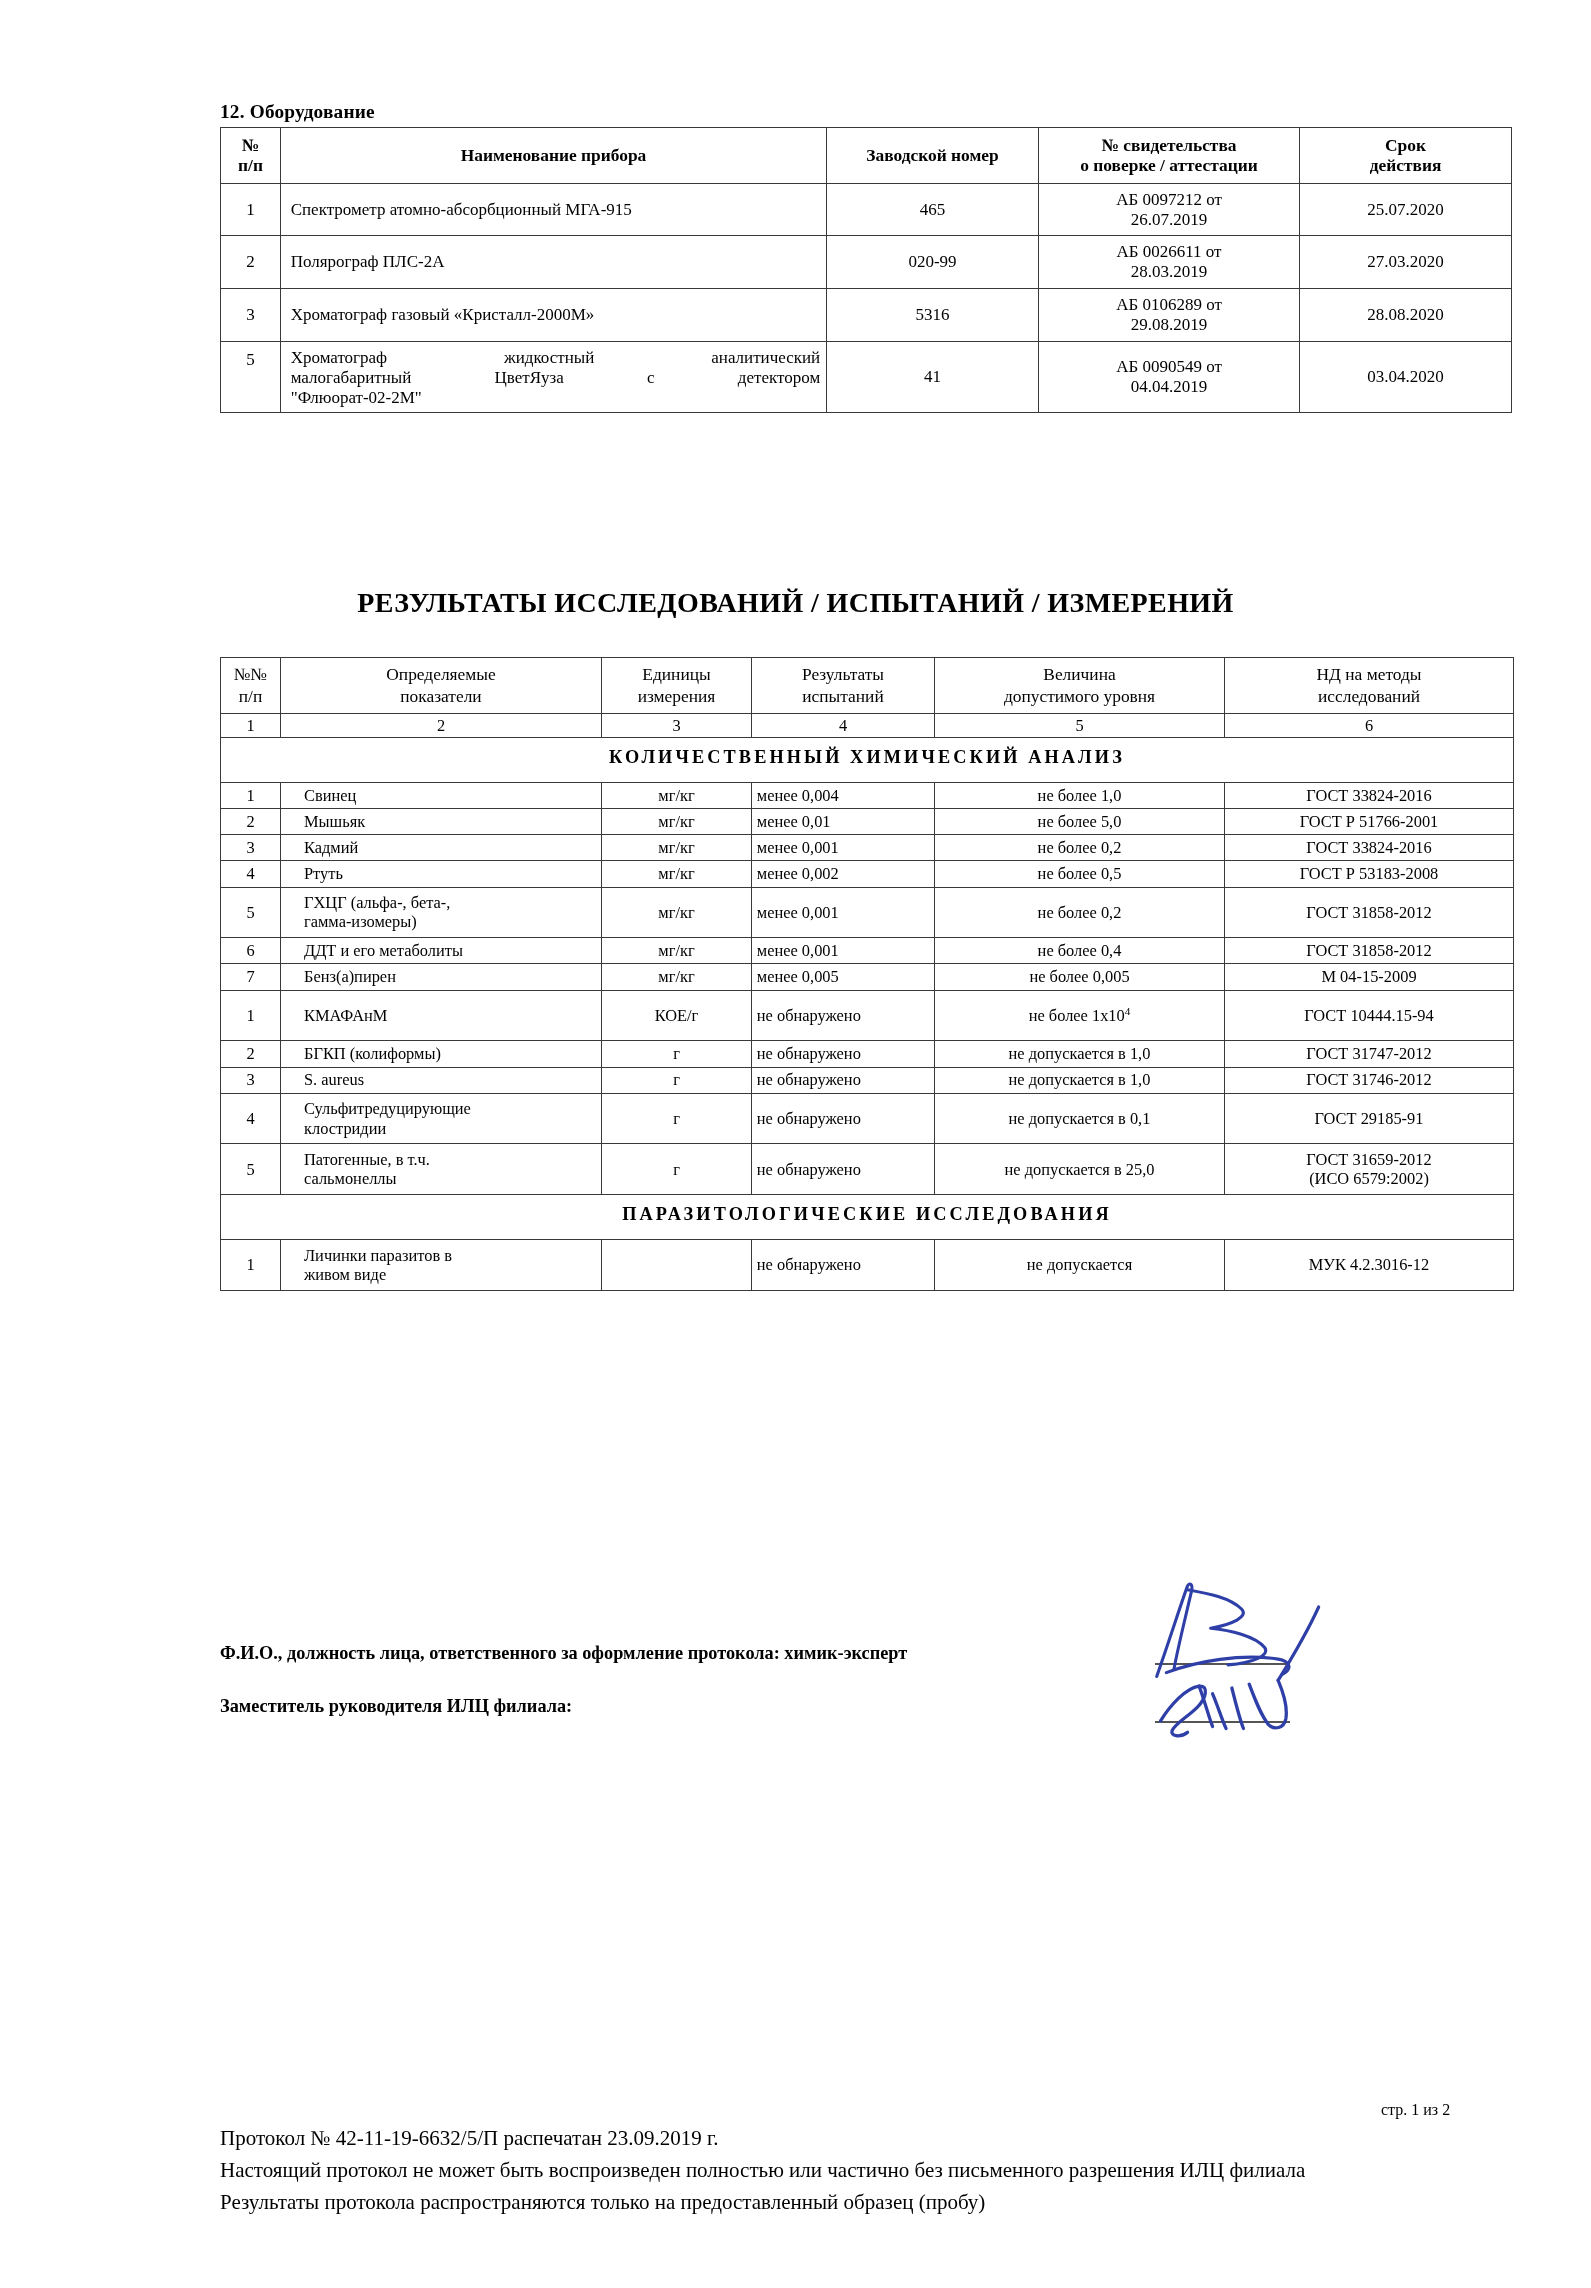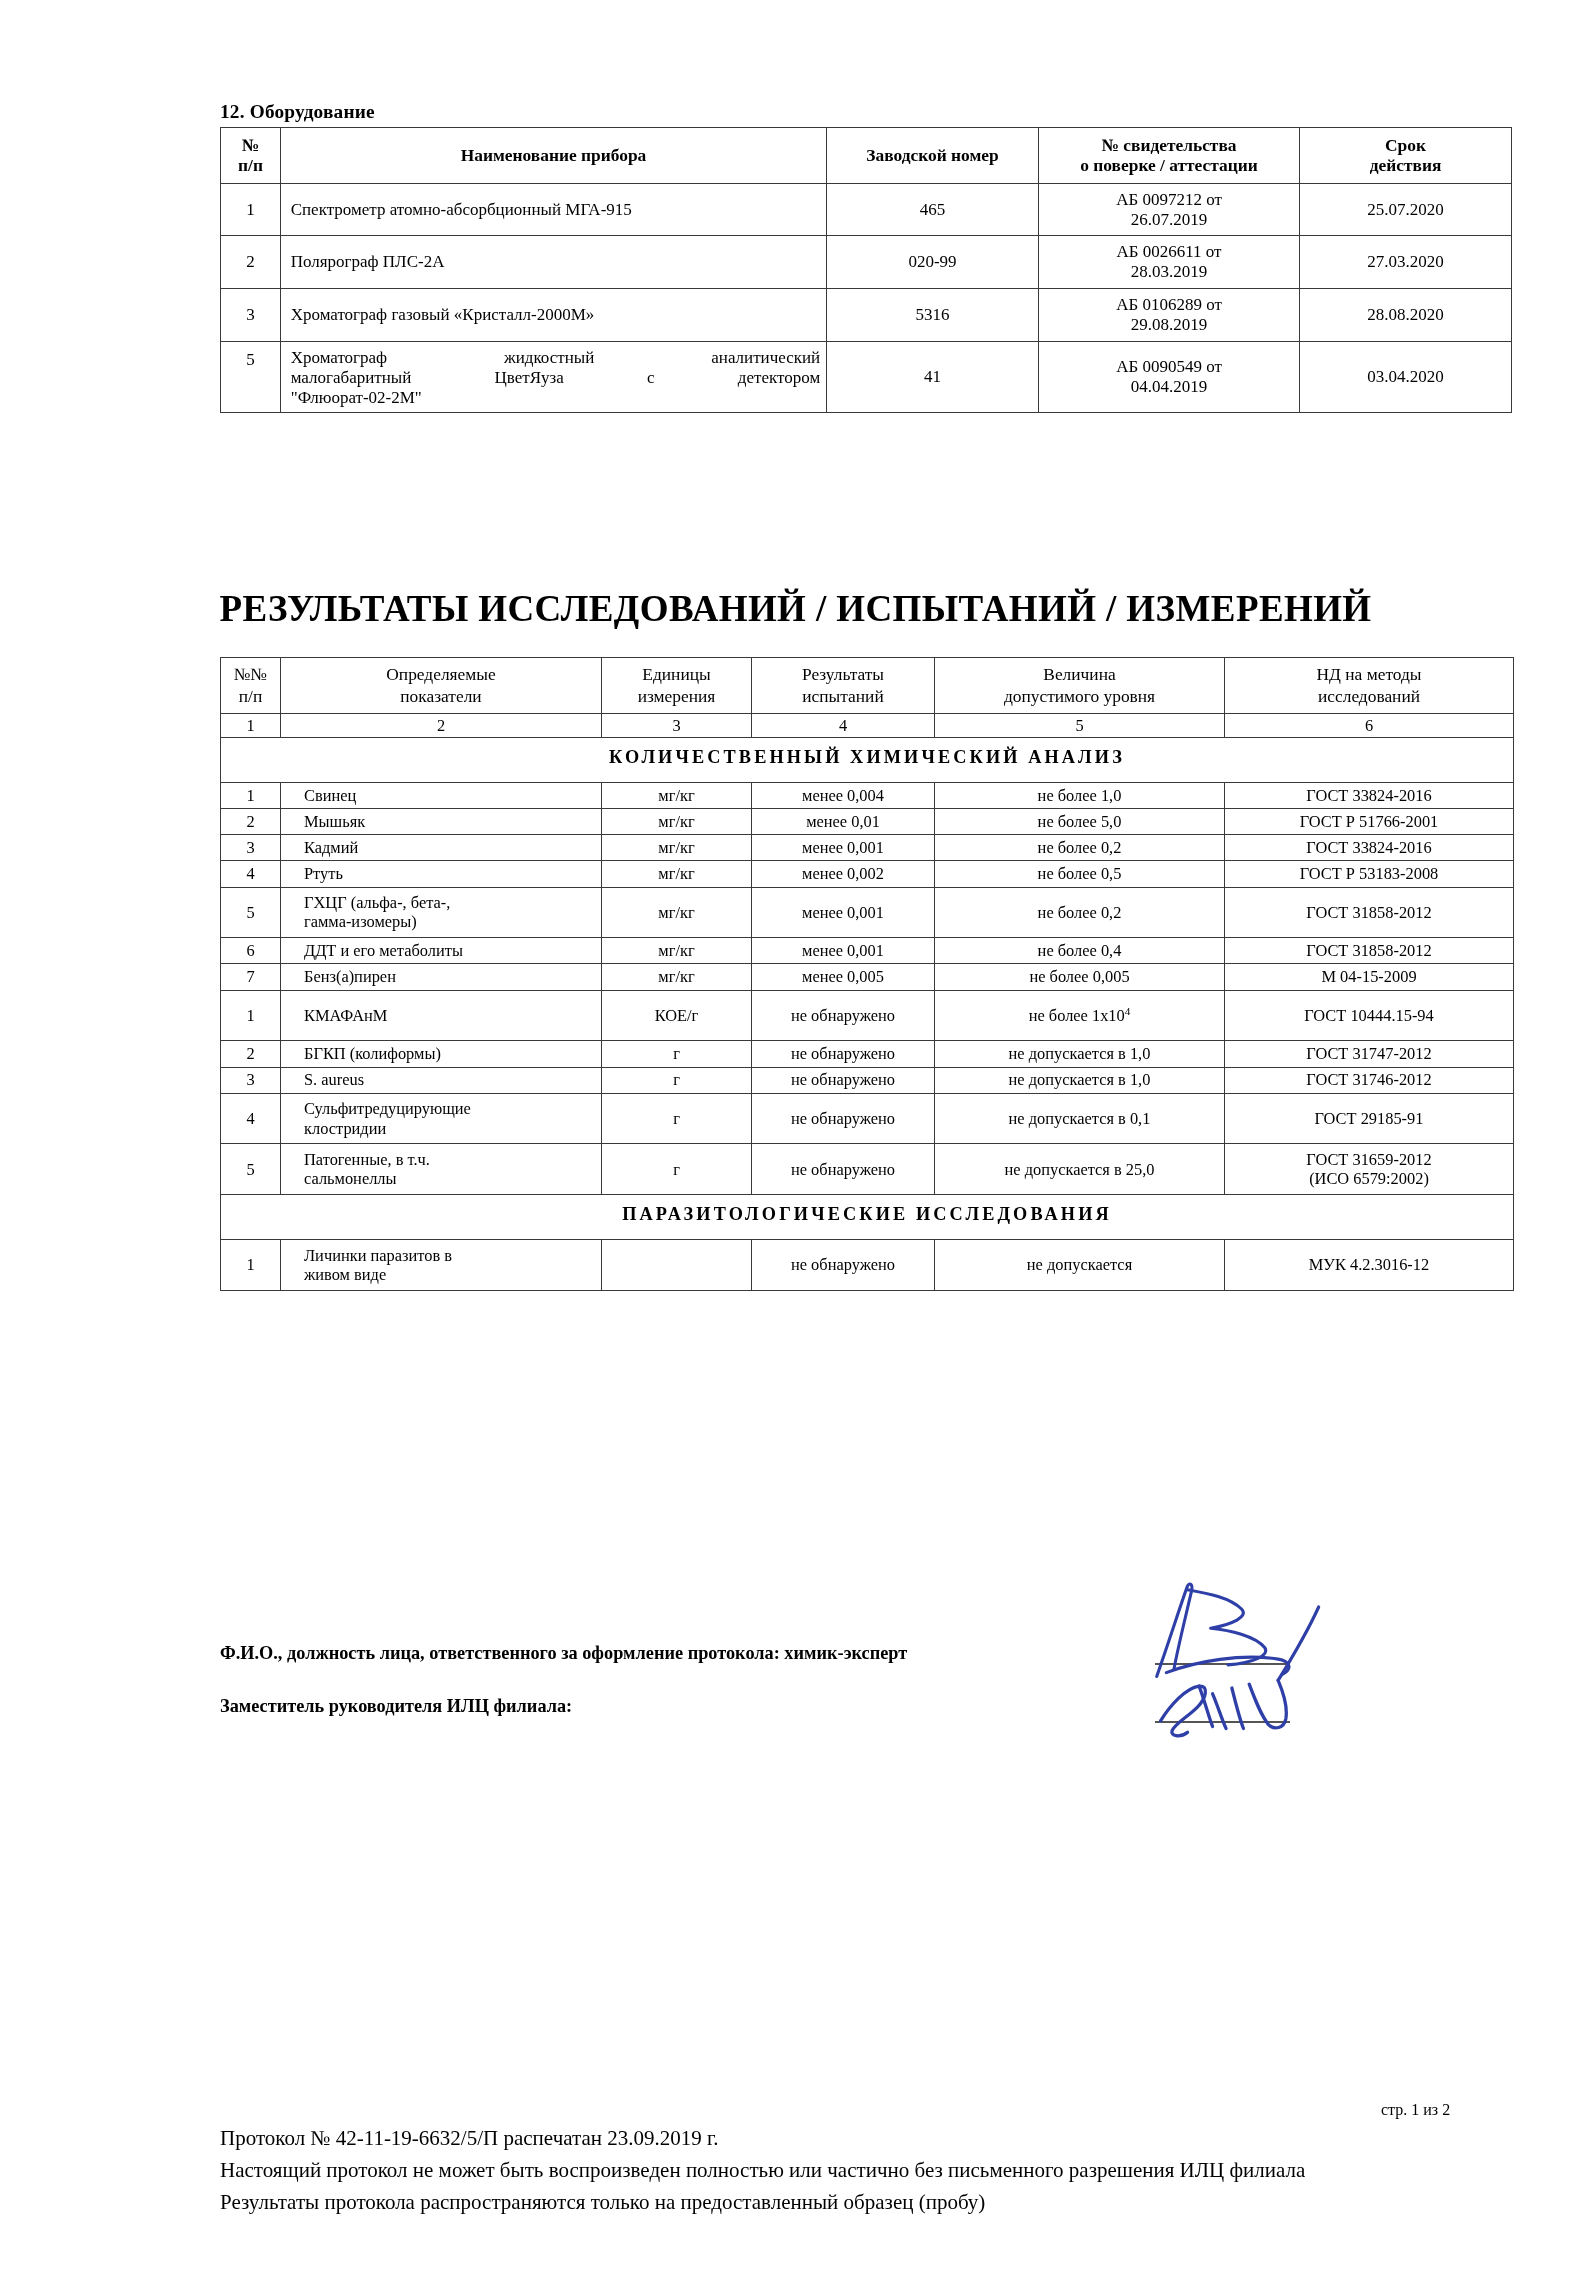--- a/index.html
+++ b/index.html
@@ -72,21 +72,21 @@
   #equipment-table td.valid    { text-align: center; width: 212px; }
   #equipment-table td.name.just { text-align: justify; text-align-last: justify; }
   #equipment-table td.name.just .lastline { text-align-last: left; display:block; }
 
   
   #results-heading {
     left: 0px;
     top: 587px;
     width: 1591px;
     text-align: center;
-    font-size: 37px;
+    font-size: 28px;
     font-weight: bold;
     letter-spacing: 0.4px;
   }
 
   
   #results-table {
     position: absolute;
     left: 220px;
     top: 657px;
     width: 1292px;
@@ -105,21 +105,21 @@
   #results-table col.c1 { width: 60px;  }
   #results-table col.c2 { width: 321px; }
   #results-table col.c3 { width: 150px; }
   #results-table col.c4 { width: 183px; }
   #results-table col.c5 { width: 290px; }
   #results-table col.c6 { width: 289px; }
 
   #results-table td.idx    { text-align: center; }
   #results-table td.param  { text-align: left; padding-left: 23px; }
   #results-table td.unit   { text-align: center; }
-  #results-table td.res    { text-align: center; }
+  #results-table td.res    { text-align: left; }
   #results-table td.lim    { text-align: center; }
   #results-table td.nd     { text-align: center; }
   #results-table td.colnum { text-align: center; font-size: 16.4px; padding: 1.9px 3.9px; }
 
   #results-table td.section {
     text-align: center;
     font-weight: bold;
     font-size: 18.3px;
     letter-spacing: 3.1px;
     padding: 8.7px 3.9px 13.5px 3.9px;

